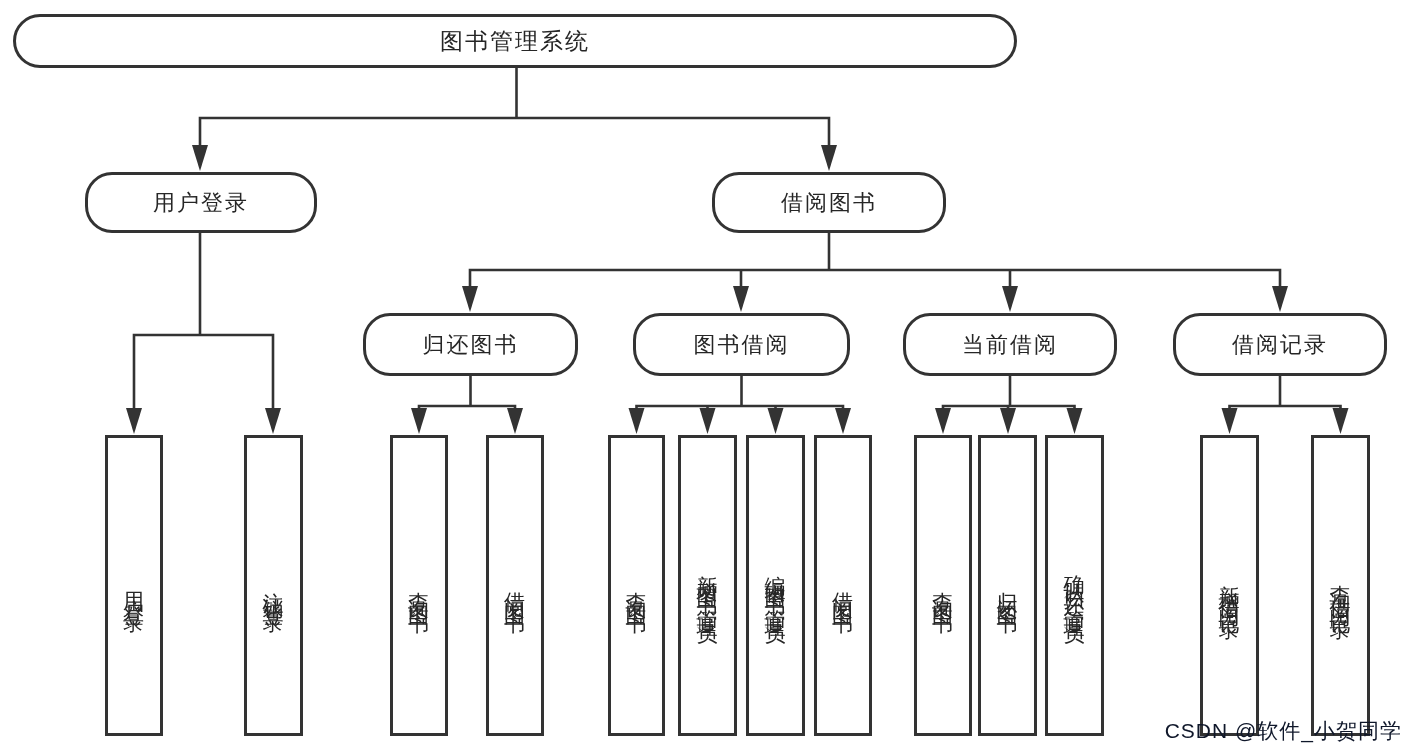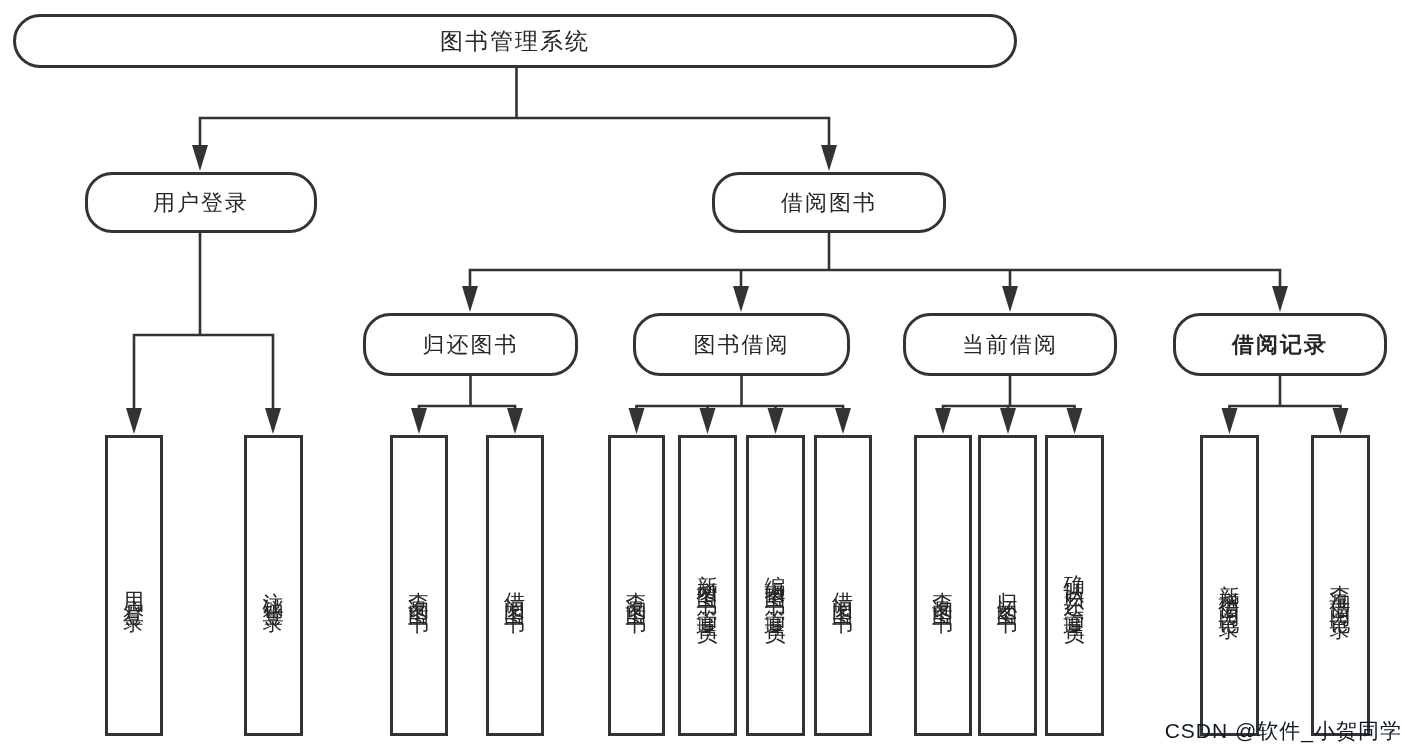--- a/index.html
+++ b/index.html
@@ -102,21 +102,21 @@
   </svg>
 
   <div class="node h-node root-node" style="left:13px; top:14px; width:1004px; height:54px;">图书管理系统</div>
 
   <div class="node h-node" style="left:85px; top:172px; width:232px; height:61px;">用户登录</div>
   <div class="node h-node" style="left:712px; top:172px; width:234px; height:61px;">借阅图书</div>
 
   <div class="node h-node" style="left:363px; top:313px; width:215px; height:63px;">归还图书</div>
   <div class="node h-node" style="left:633px; top:313px; width:217px; height:63px;">图书借阅</div>
   <div class="node h-node" style="left:903px; top:313px; width:214px; height:63px;">当前借阅</div>
-  <div class="node h-node" style="left:1173px; top:313px; width:214px; height:63px;font-weight:bold;">借阅记录</div>
+  <div class="node h-node" style="left:1173px; top:313px; width:214px; height:63px;">借阅记录</div>
 
   <div class="node v-node" style="left:105px; top:435px; width:58px; height:301px;">
     <span>用户登录</span>
   </div>
   <div class="node v-node" style="left:244px; top:435px; width:59px; height:301px;">
     <span>注销登录</span>
   </div>
 
   <div class="node v-node" style="left:390px; top:435px; width:58px; height:301px;">
     <span>查询图书</span>

